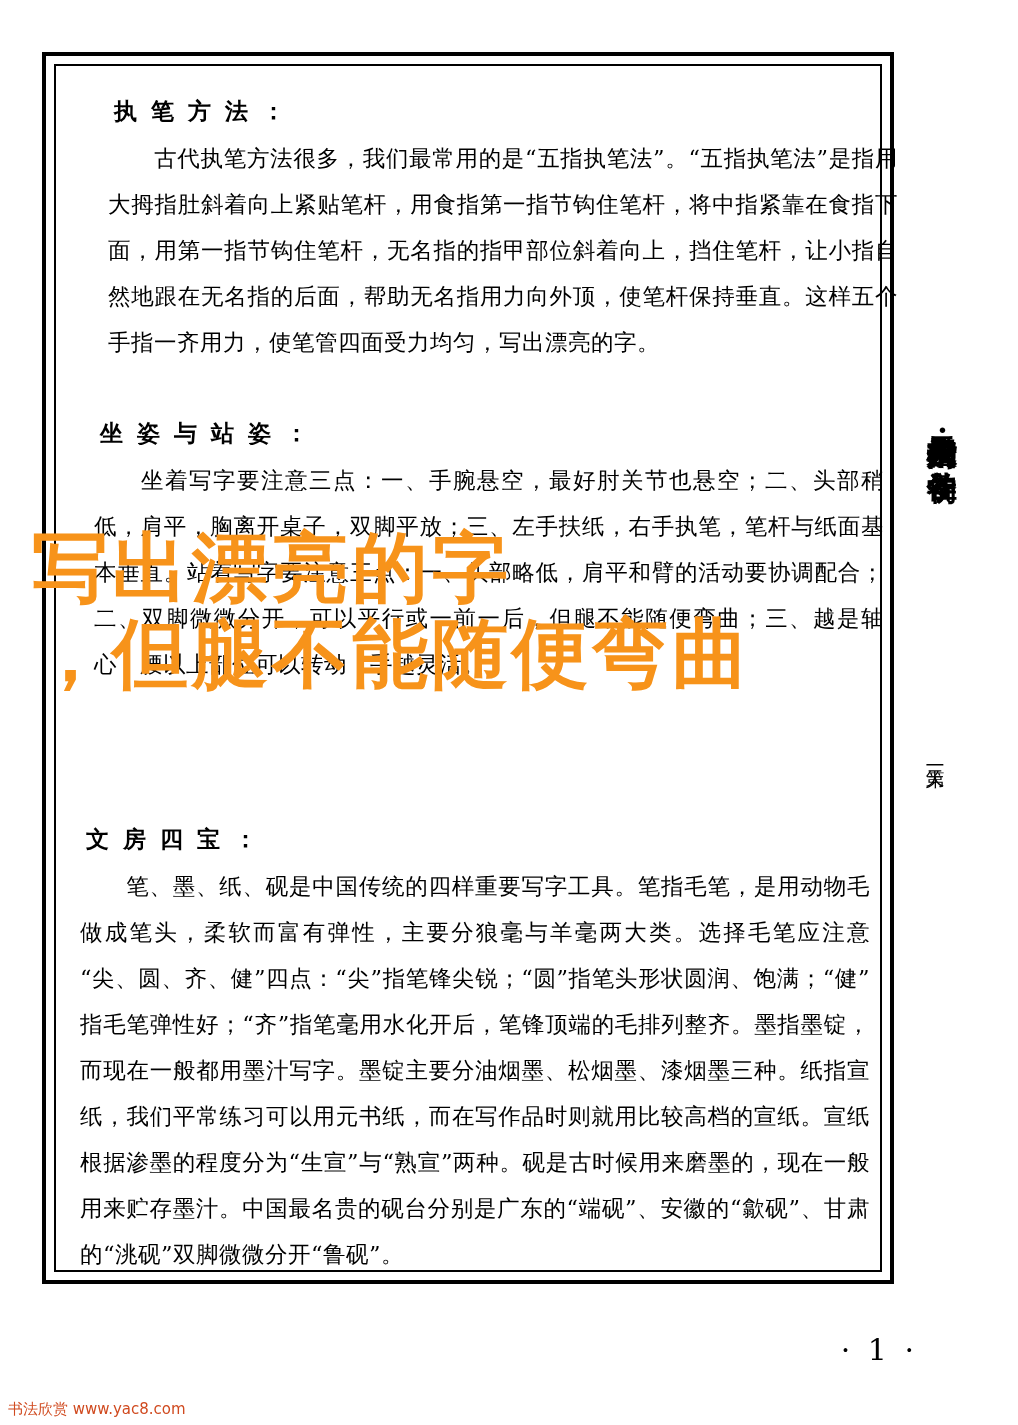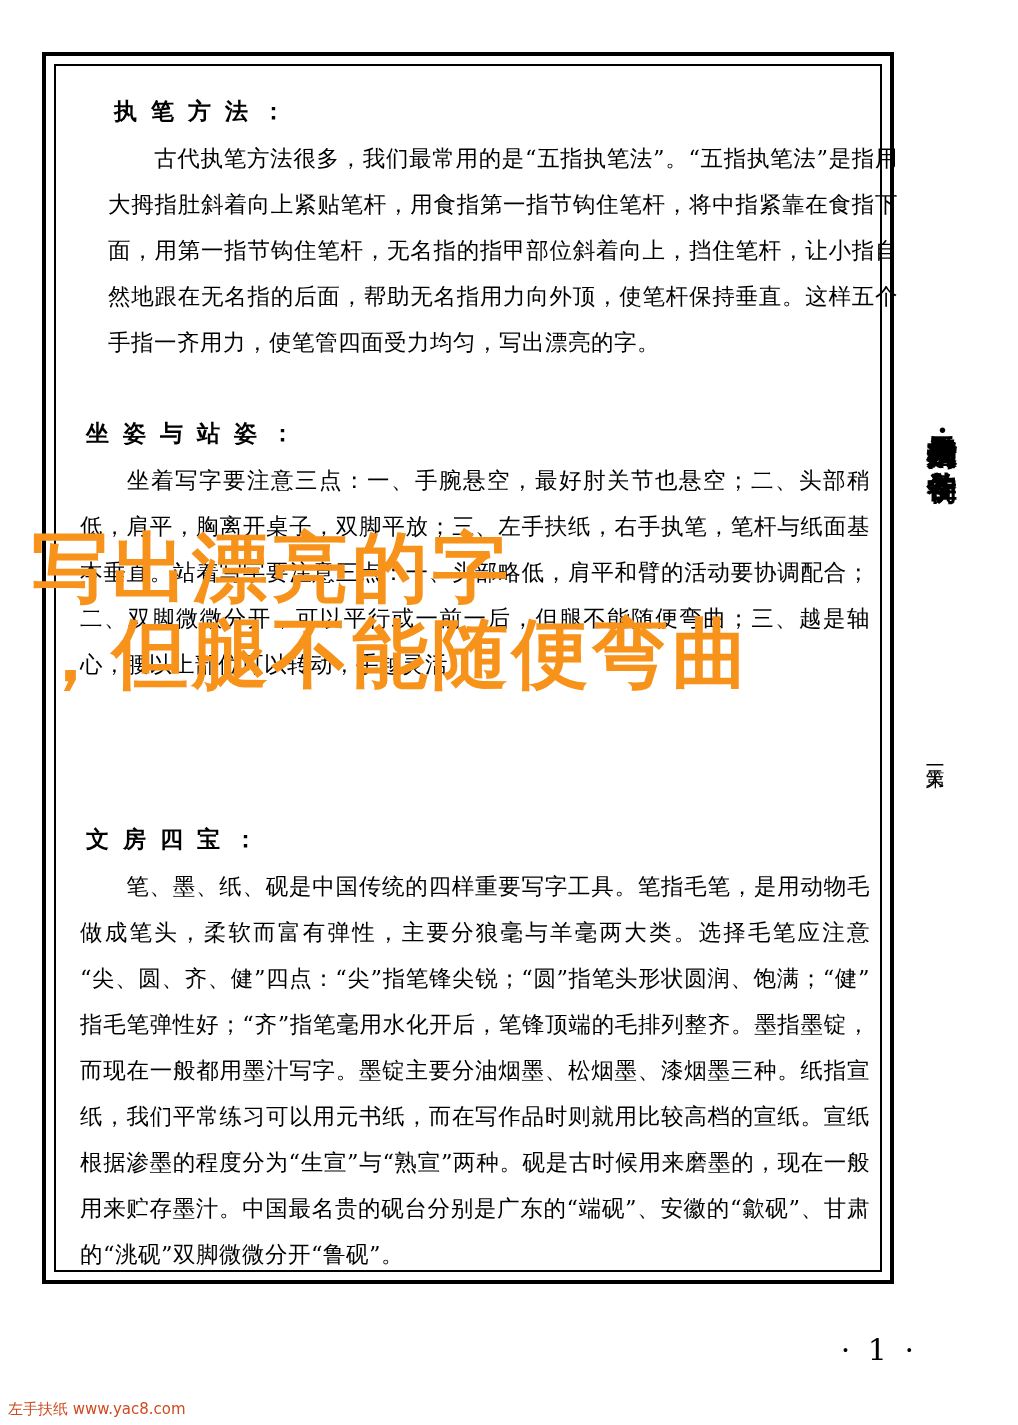--- a/index.html
+++ b/index.html
@@ -85,21 +85,21 @@
     font-size: 22.5px;
     line-height: 46px;
     text-align: justify;
     text-justify: inter-ideograph;
     margin: 0;
     letter-spacing: 0.5px;
   }
   .para .indent { display: inline-block; width: 46px; }
 
   .block-a { position: absolute; left: 12px; top: 0; width: 790px; margin-left: 16px; }
-  .block-b { position: absolute; left: 0; top: 322px; width: 790px; }
+  .block-b { position: absolute; left: 14px; top: 322px; width: 790px; }
   .block-c { position: absolute; left: 0; top: 728px; width: 790px; }
 
   
   .watermark {
     position: absolute;
     left: 32px;
     top: 525px;
     width: 960px;
     color: #F7931A;
     font-size: 76px;
@@ -158,13 +158,13 @@
 
 <div class="vertical-title">柳公权楷书入门八十天·初学佳备</div>
 <div class="vertical-subtitle">第一天</div>
 
 <div class="watermark">
   <span class="l1">写出漂亮的字</span>
   <span class="l2">，但腿不能随便弯曲</span>
 </div>
 
 <div class="page-number">· 1 ·</div>
-<div class="site-credit">左手扶纸 www.yac8.com</div>
+<div class="site-credit">书法欣赏 www.yac8.com</div>
 
 </body></html>

